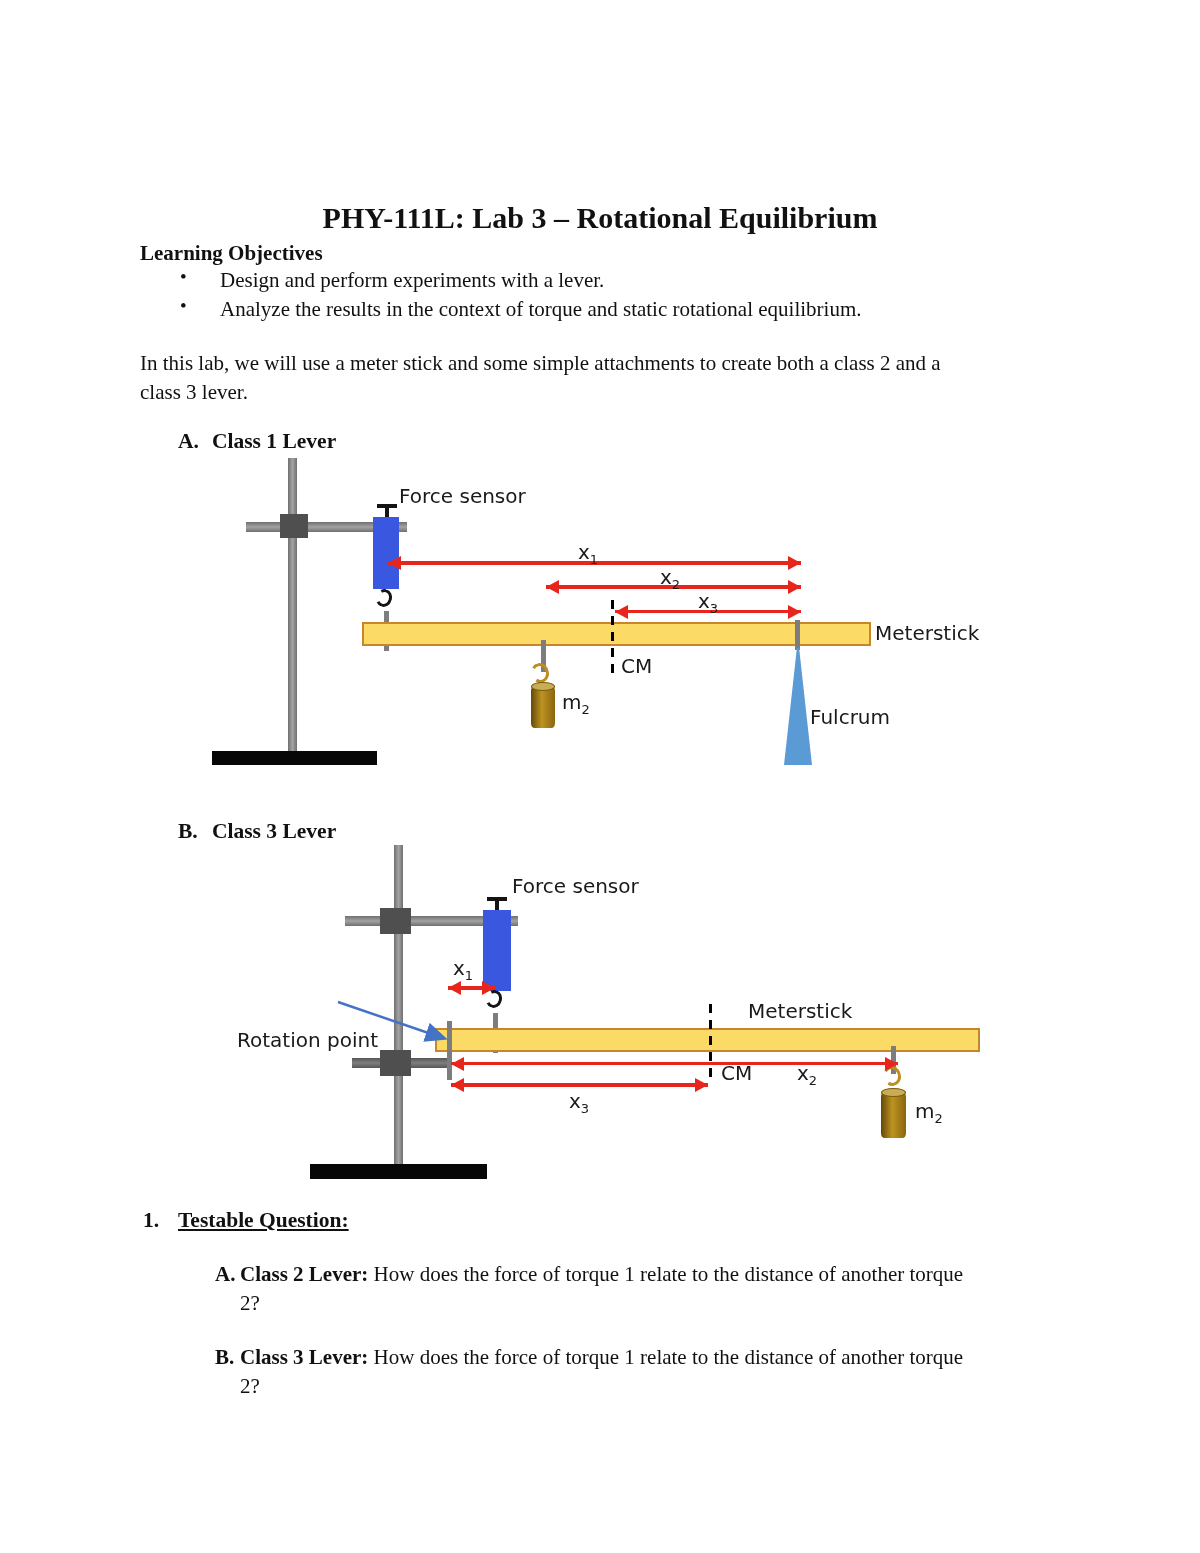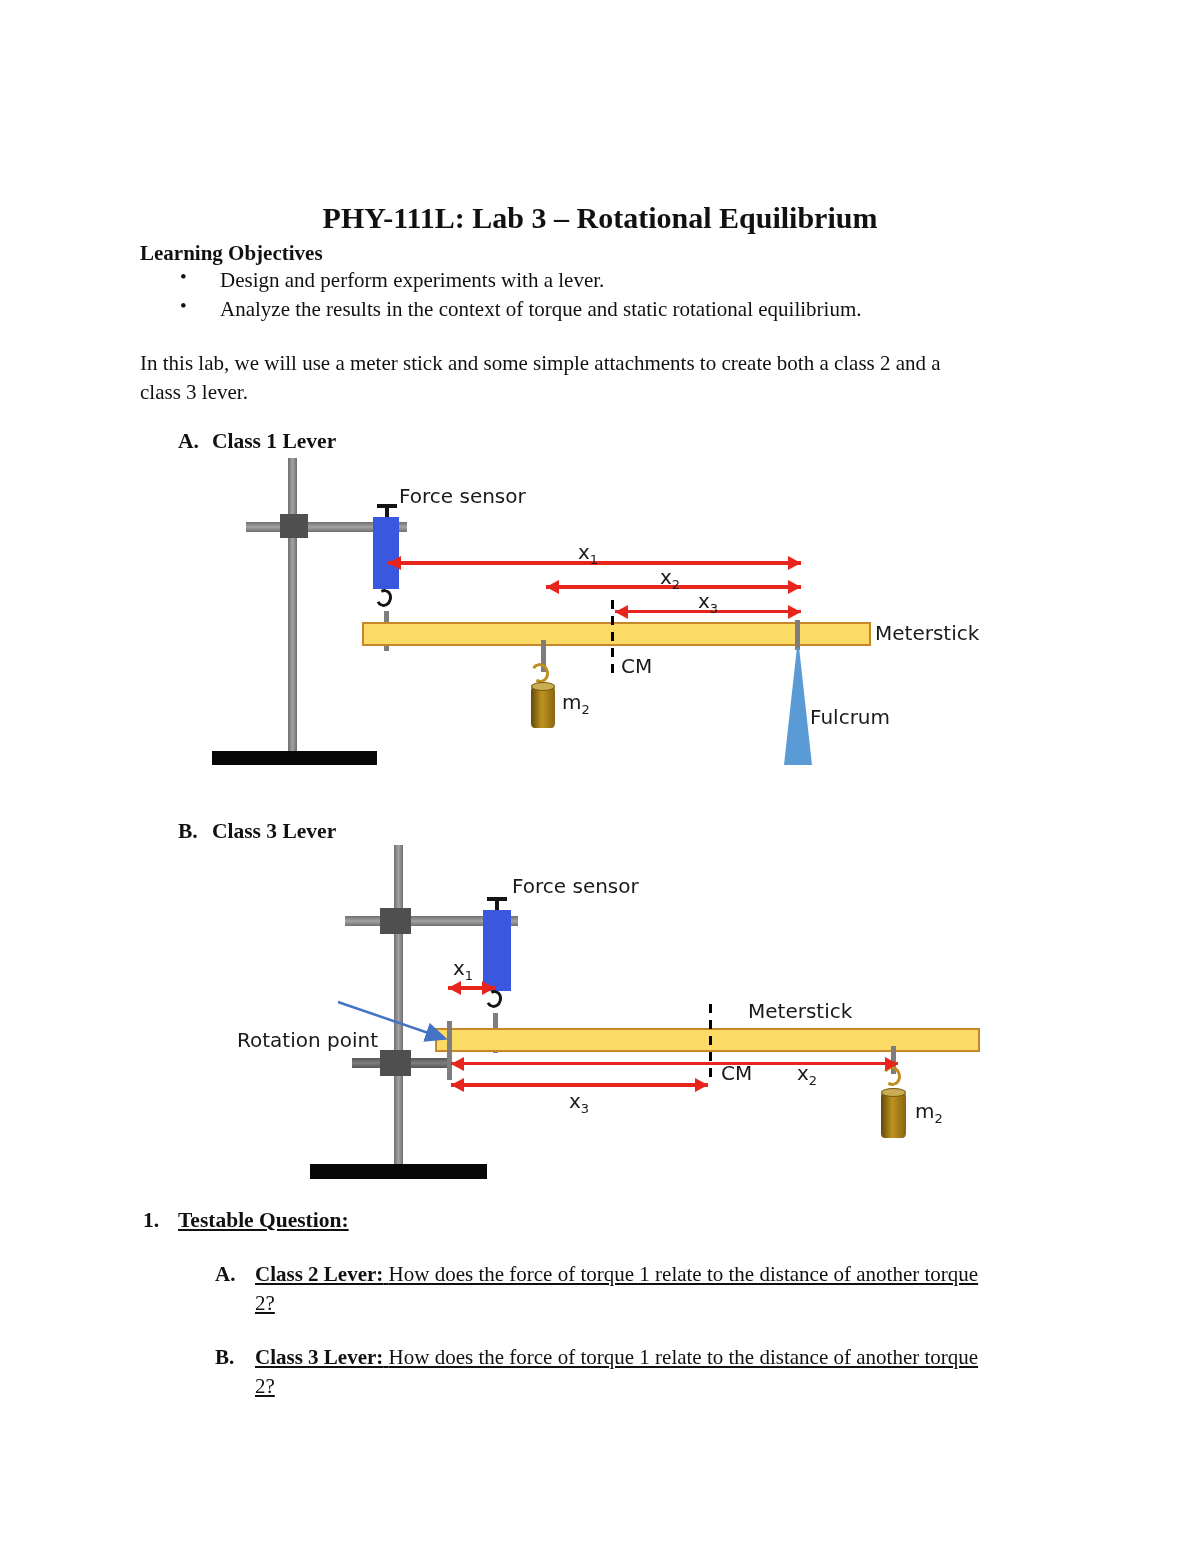--- a/index.html
+++ b/index.html
@@ -15,21 +15,21 @@
   .bullet .btxt{margin-left:80px;display:inline-block;}
   .intro{left:140px;top:349px;font-size:21px;line-height:29px;width:920px;}
   .sec-head{font-size:21.5px;font-weight:bold;}
   .sec-head .num{position:absolute;left:0;}
   .sec-head .stxt{margin-left:34px;}
   .q-head{left:143px;top:1208px;font-size:21.5px;font-weight:bold;}
   .q-head .qnum{position:absolute;left:0;}
   .q-head .qtxt{margin-left:35px;text-decoration:underline;}
   .q-item{font-size:21px;line-height:29px;}
   .q-item .inum{position:absolute;left:0;font-weight:bold;}
-  .q-item .ibody{display:block;margin-left:40px;width:830px;text-decoration:underline;}
+  .q-item .ibody{display:block;margin-left:25px;width:830px;}
   .q-item b{font-weight:bold;}
 
   
   .rod{background:linear-gradient(90deg,#6f6f6f,#a3a3a3 50%,#6f6f6f);}
   .arm{background:linear-gradient(180deg,#6f6f6f,#a3a3a3 50%,#6f6f6f);}
   .armdark{background:linear-gradient(180deg,#565656,#7e7e7e 50%,#565656);}
   .clamp{background:#4f4f4f;}
   .base{background:#070707;}
   .pin{background:#7d7d7d;}
   .tbar{background:#141414;}

